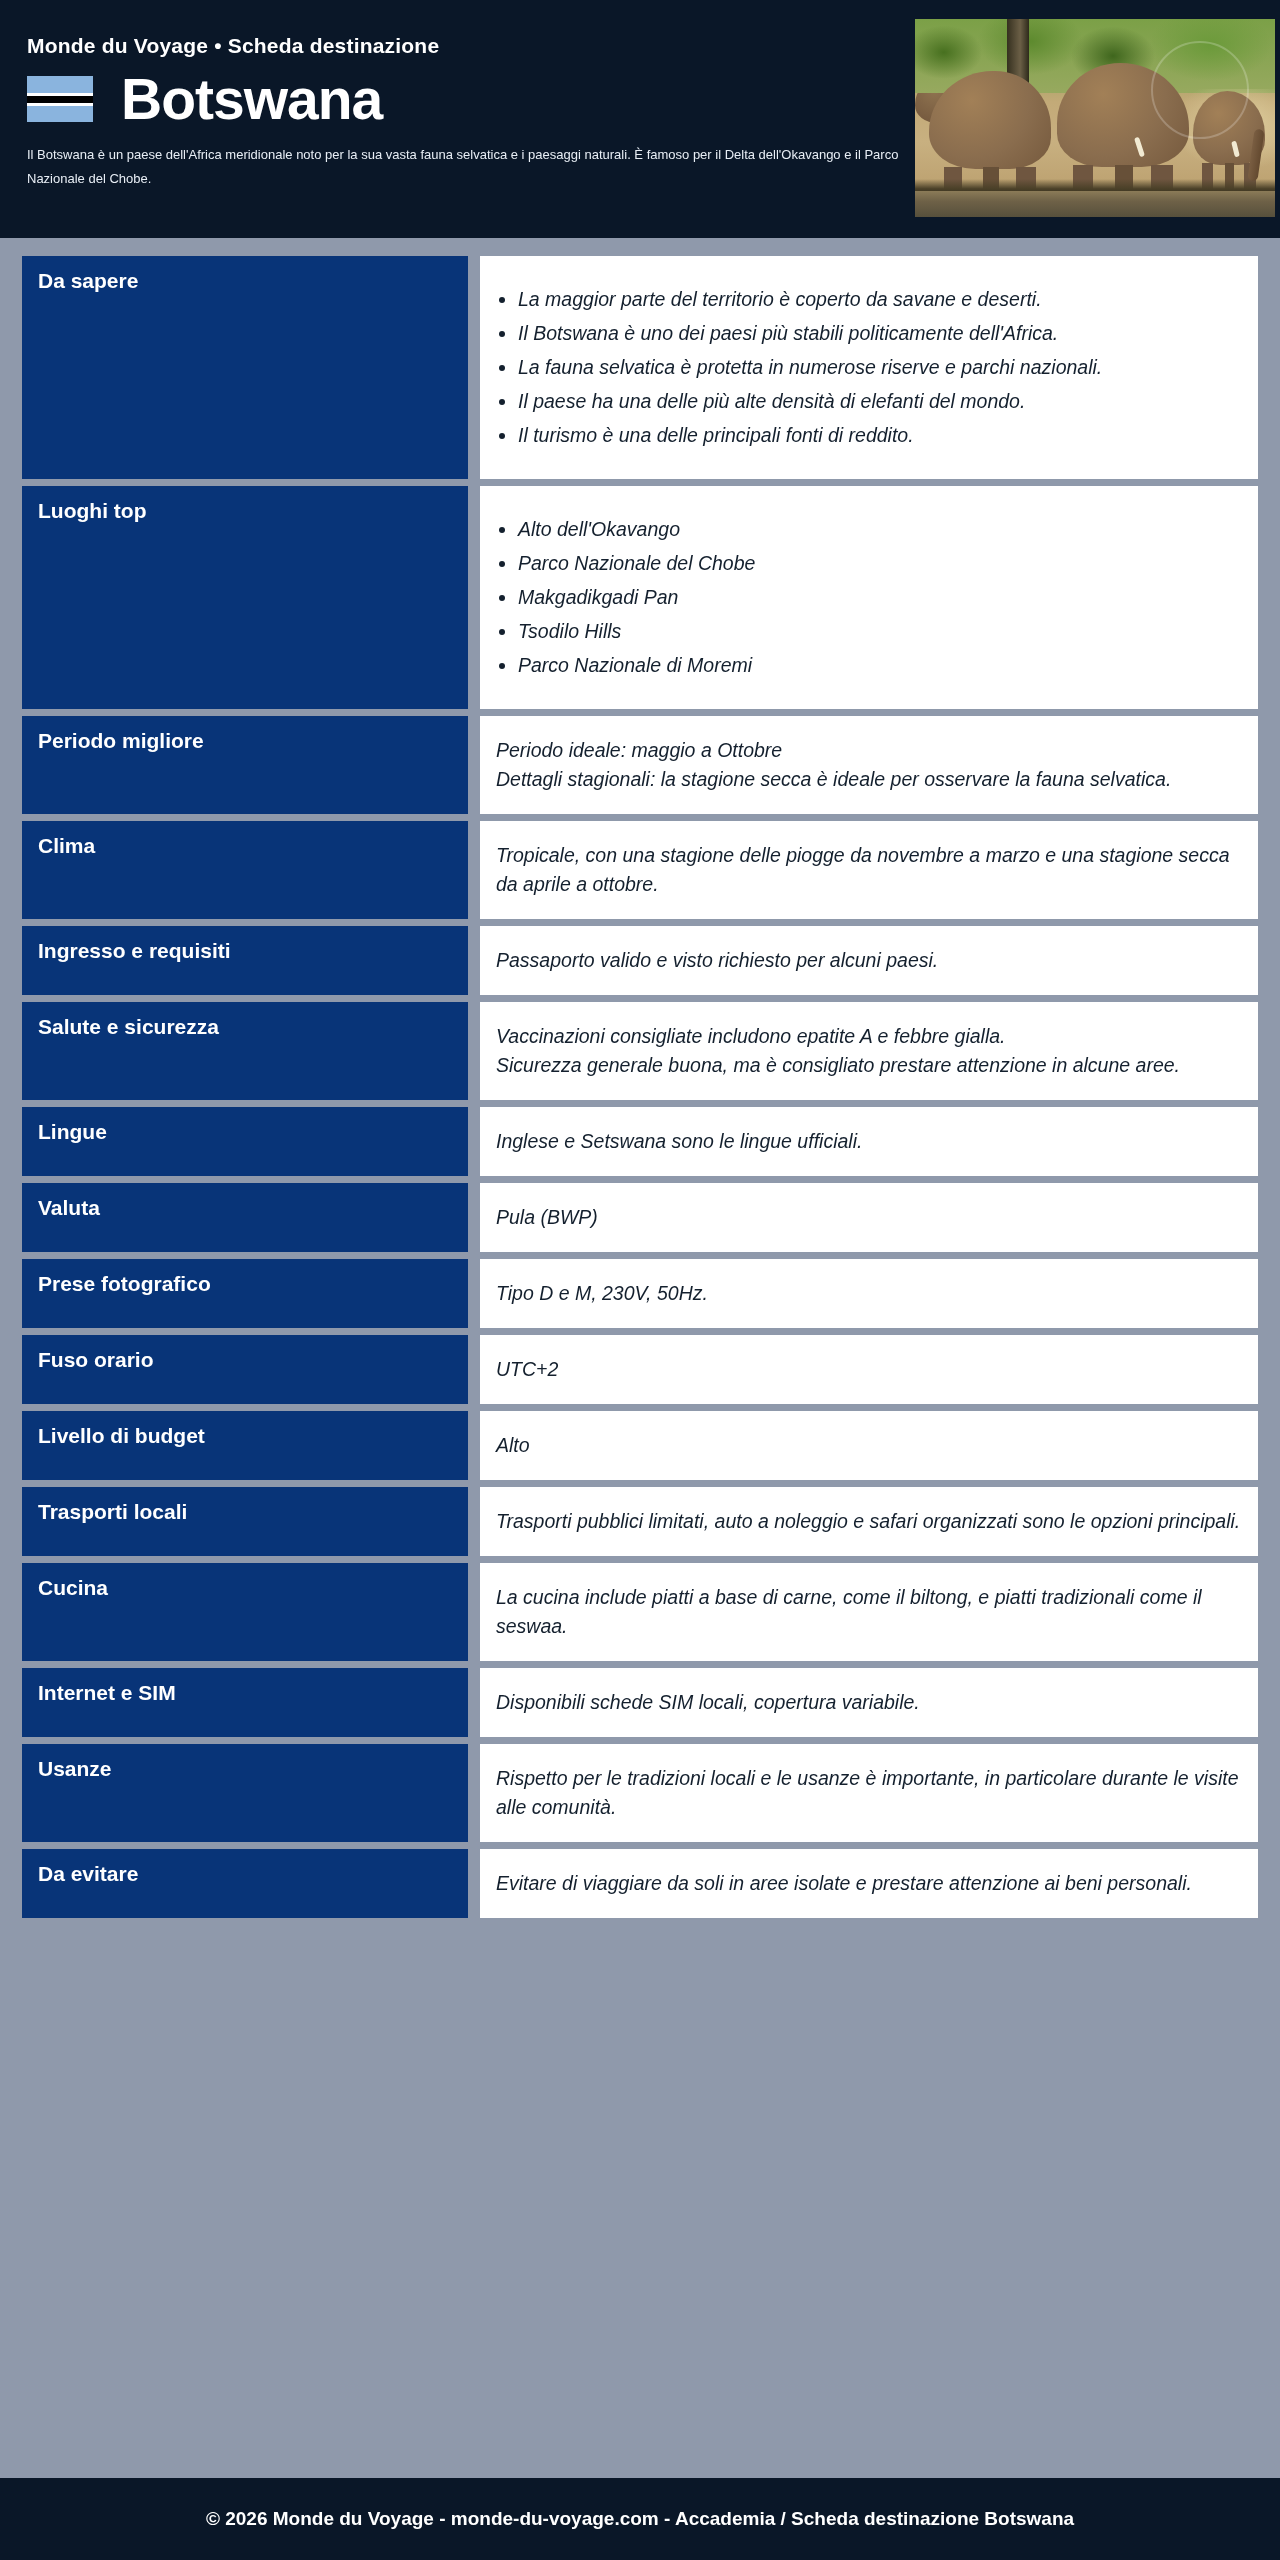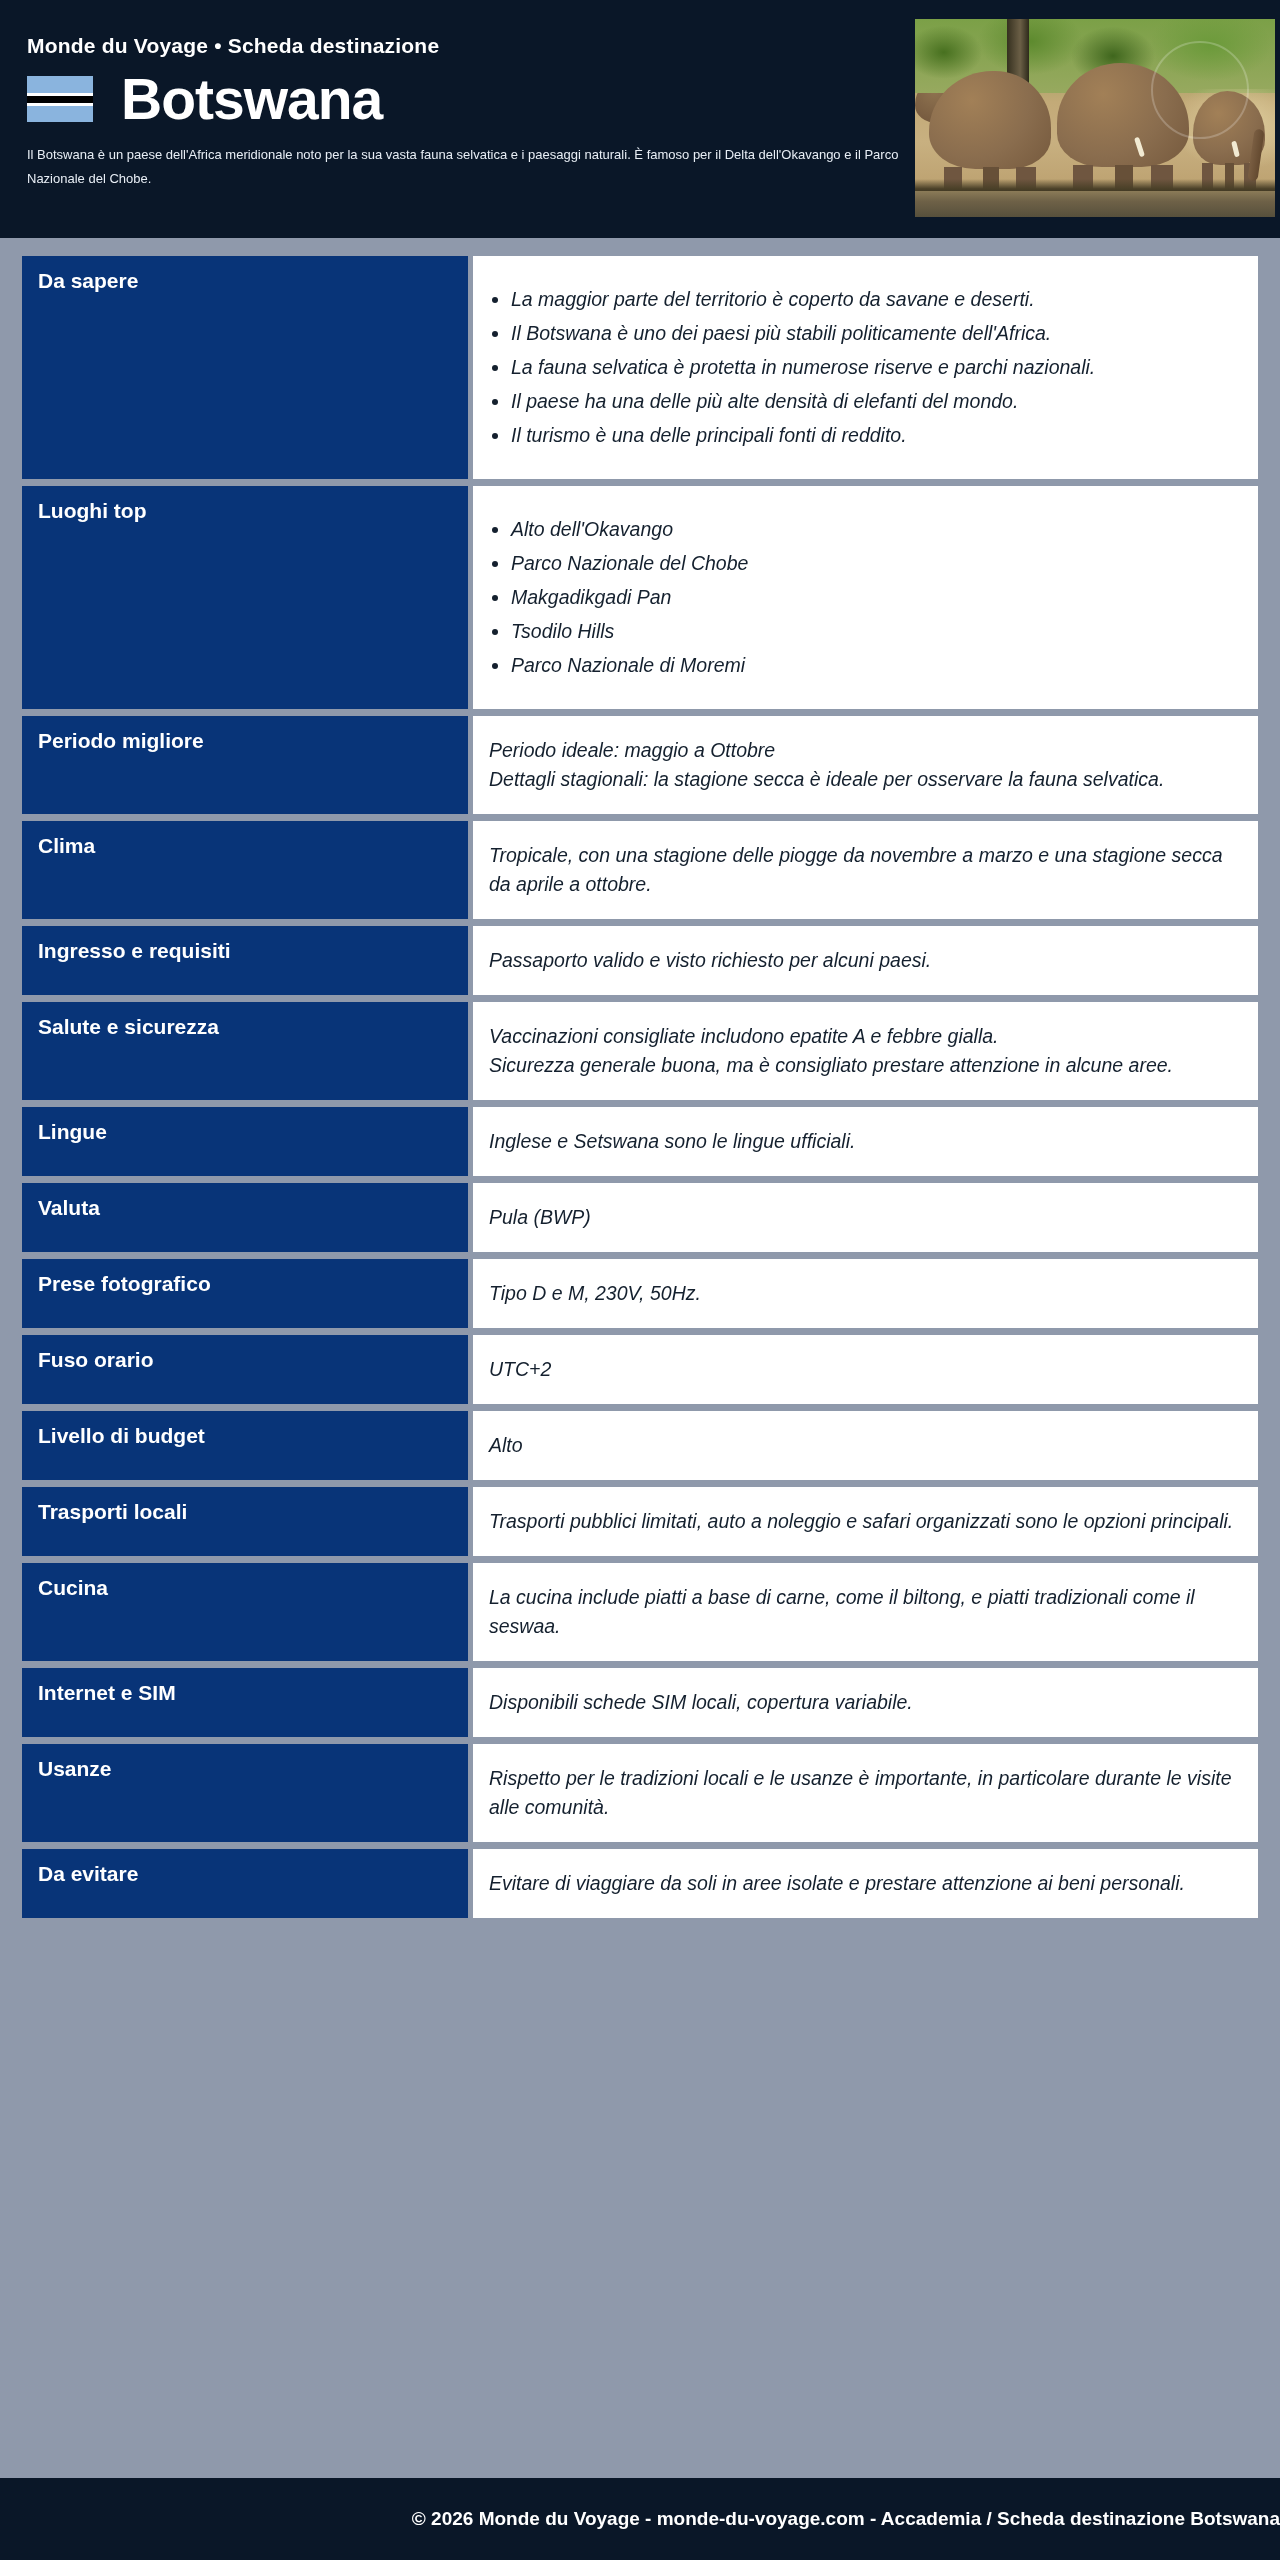--- a/index.html
+++ b/index.html
@@ -61,31 +61,31 @@
   .tusk2{left:318px;top:122px;transform:rotate(-14deg);height:16px;}
   .mudline{position:absolute;bottom:24px;left:0;width:100%;height:14px;
     background:linear-gradient(to bottom,rgba(62,54,36,0) 0%,#4a4028 70%,#3e3622 100%);}
   .water{position:absolute;bottom:0;left:0;width:100%;height:26px;
     background:linear-gradient(to bottom,#8b7b58 0%,#6e6147 40%,#57503c 100%);}
   .wm{position:absolute;top:22px;right:26px;width:98px;height:98px;border-radius:50%;
     border:2px solid rgba(255,255,255,.22);}
   
   main{flex:1 1 auto;}
   .info-table{margin:18px 22px 0;}
-  .row{display:grid;grid-template-columns:446px 1fr;column-gap:5px;margin-bottom:7px;}
+  .row{display:grid;grid-template-columns:446px 1fr;column-gap:12px;margin-bottom:7px;}
   .label-cell{background:var(--label-bg);color:var(--text-light);
     font-size:21px;font-weight:bold;padding:13px 16px;}
   .content-cell{background:var(--cell-bg);font-size:19.5px;line-height:29px;padding:20px 16px;font-style:italic;}
   .content-cell p{margin:0;white-space:pre-line;}
   .content-cell ul{margin:9px 0;padding-left:22px;}
   .content-cell li{margin-bottom:5px;}
   .content-cell li:last-child{margin-bottom:0;}
   
   footer{flex:0 0 auto;height:82px;background:var(--header-bg);color:var(--text-light);
-    display:flex;align-items:center;justify-content:flex-end;
+    display:flex;align-items:center;justify-content:center;
     font-size:19px;font-weight:bold;}
 </style>
 </head>
 <body>
 
 <header>
   <div class="eyebrow">Monde du Voyage • Scheda destinazione</div>
   <div class="title-row">
     <div class="flag"></div>
     <h1 class="title">Botswana</h1>

